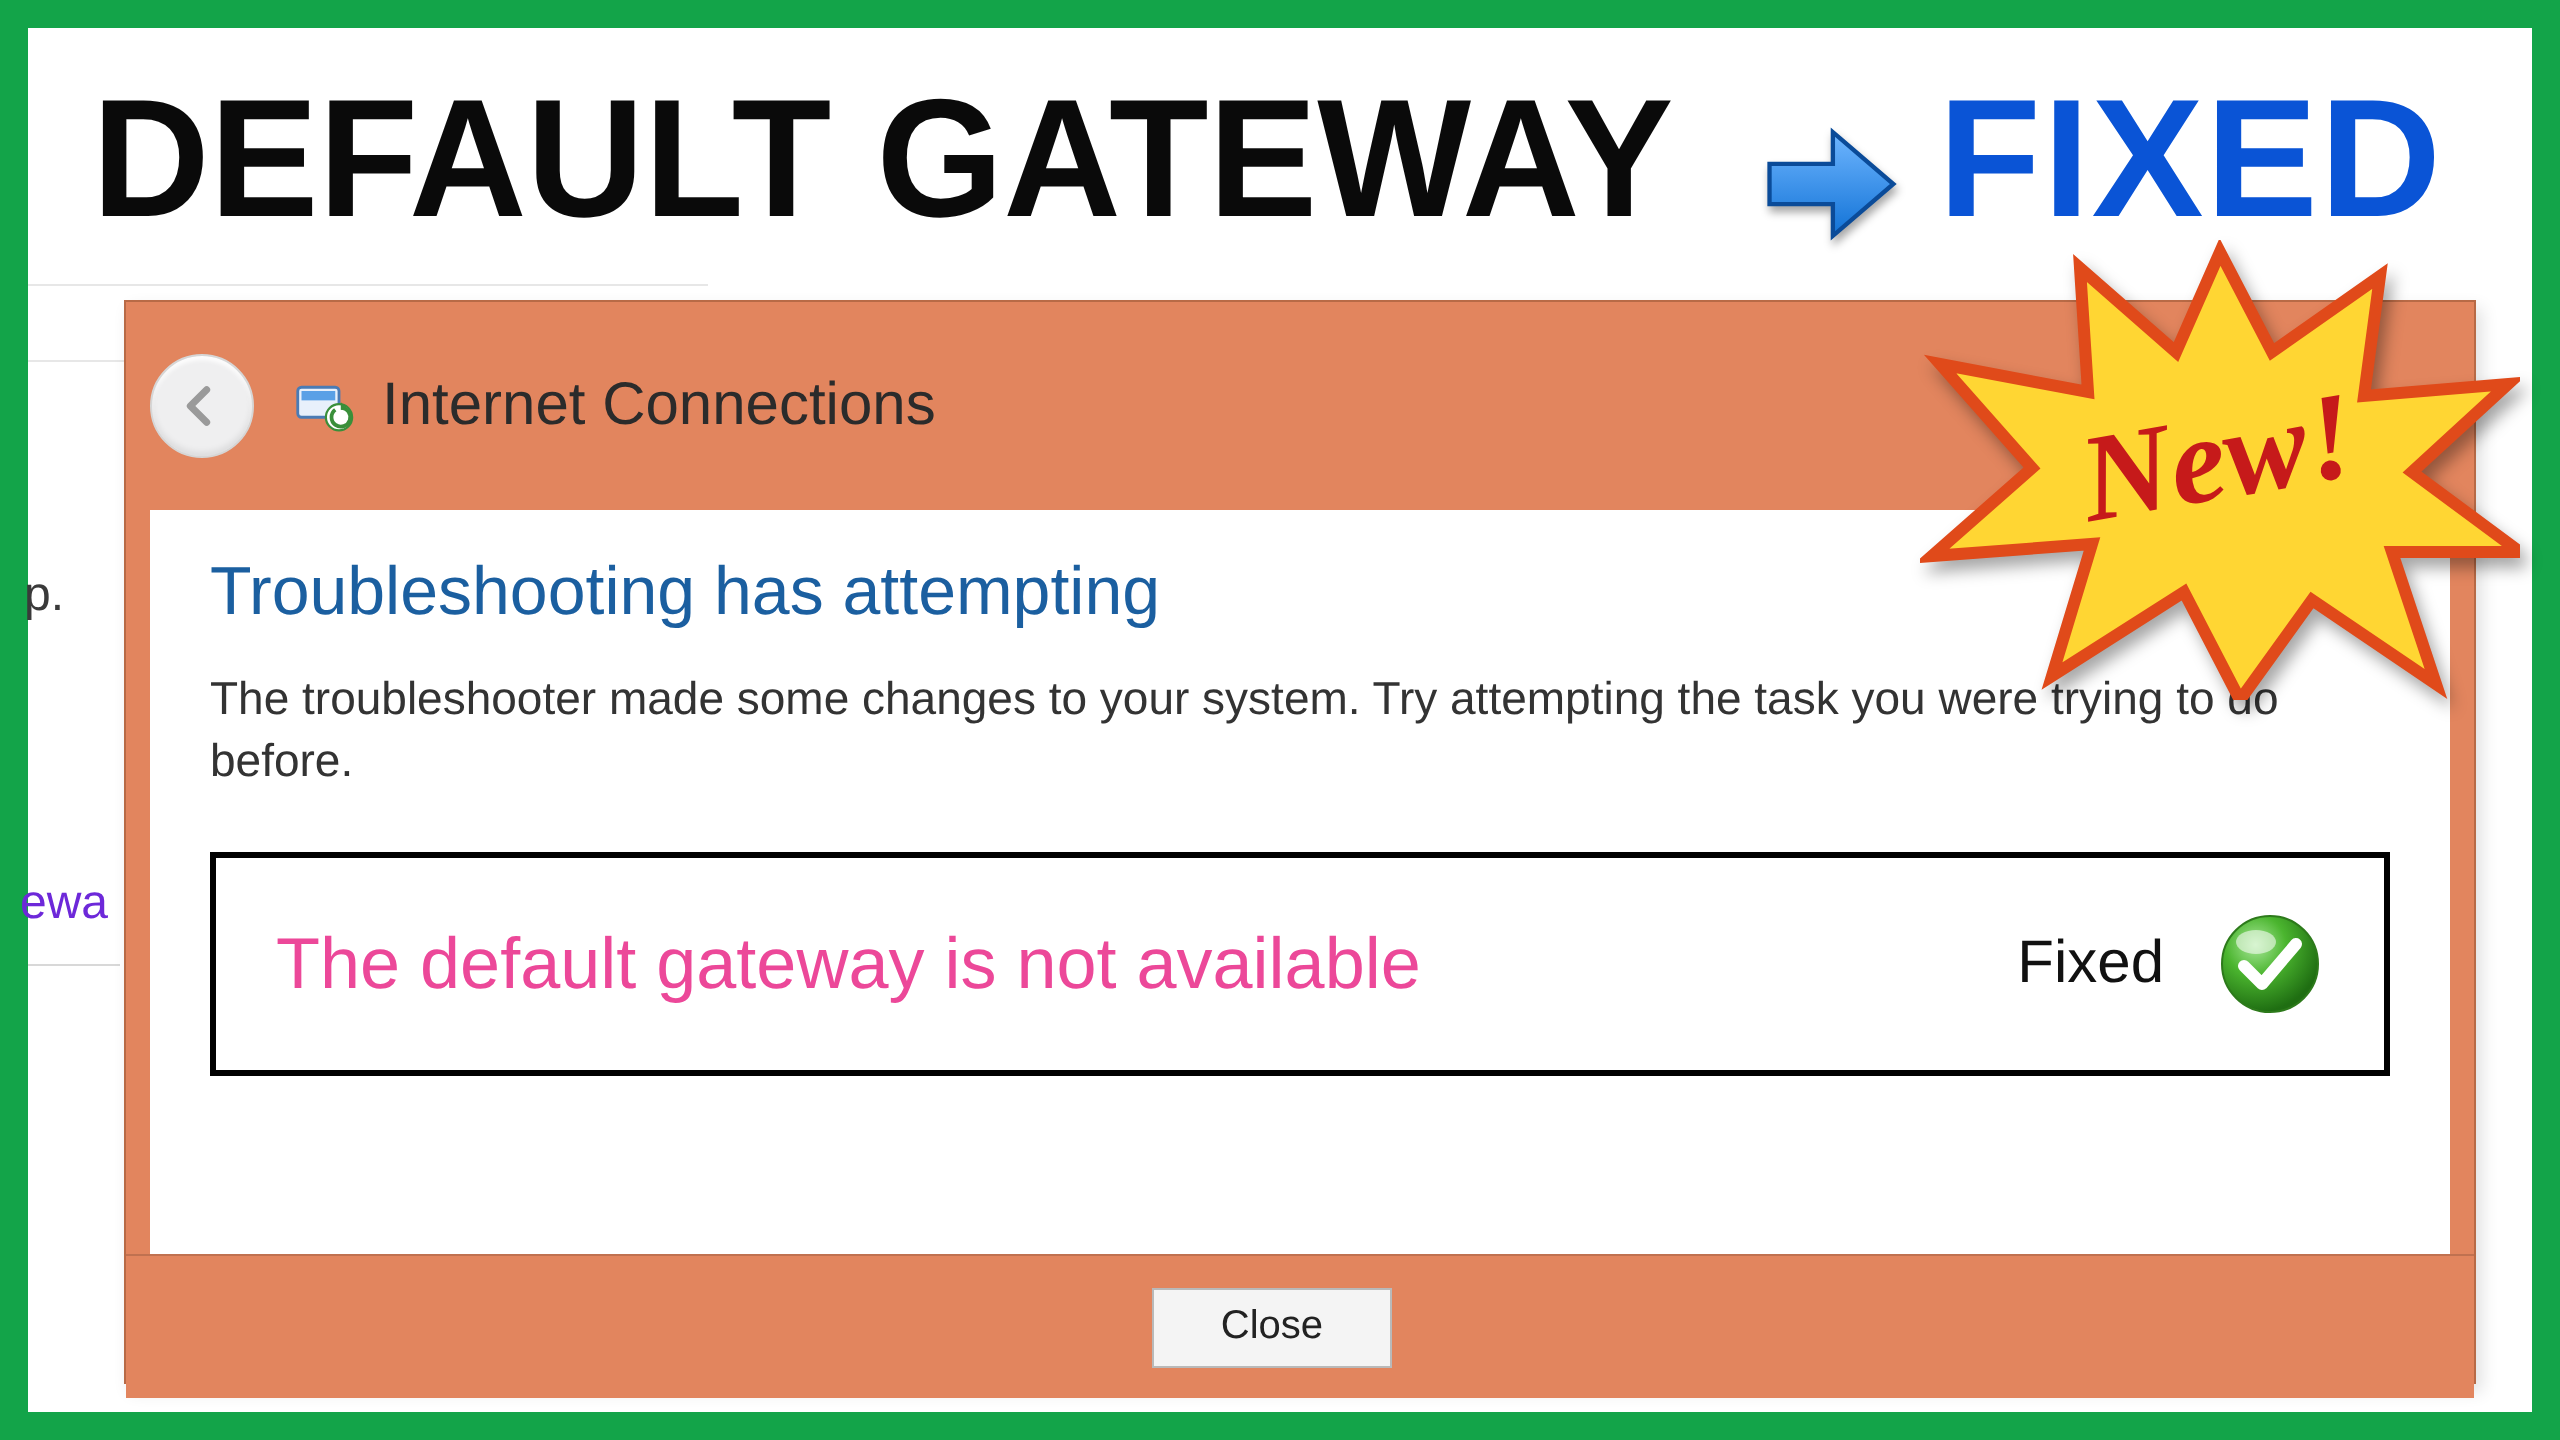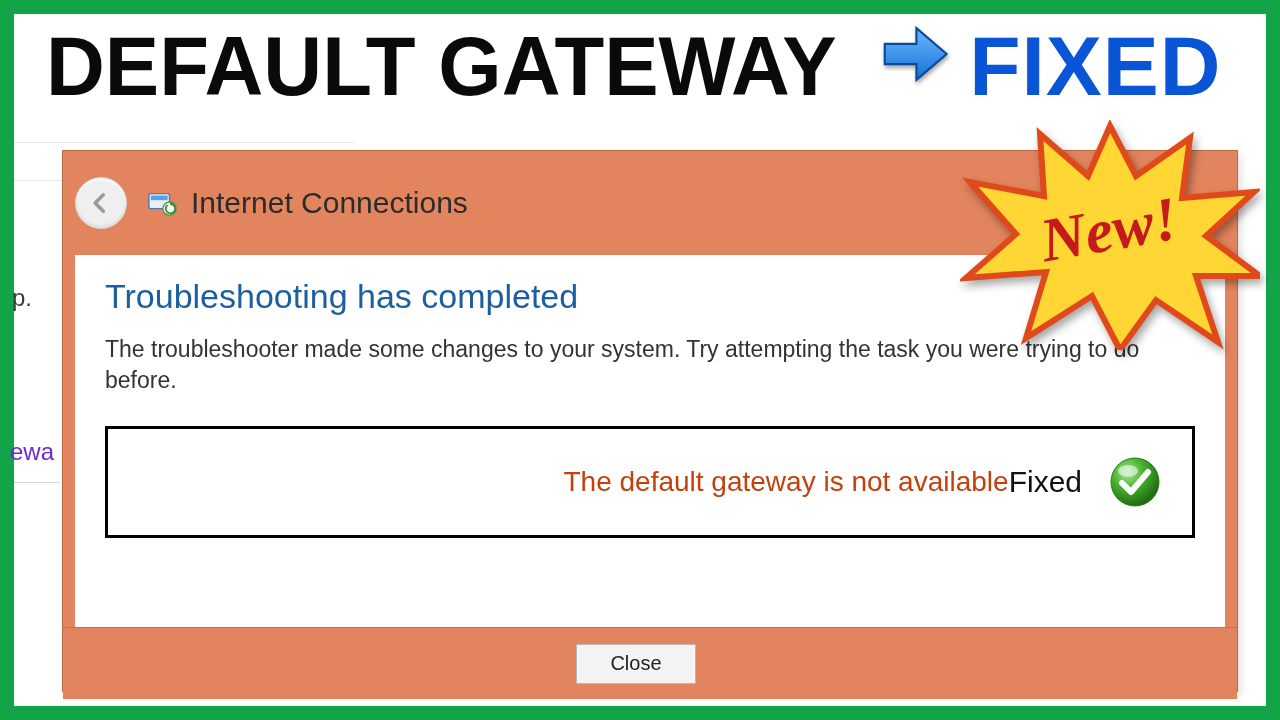--- a/index.html
+++ b/index.html
@@ -9,21 +9,21 @@
     border: 14px solid #13a449;
     background: #ffffff;
     position: relative;
   }
   
   .banner {
     position: absolute;
     top: 4px; left: 32px; right: 20px;
     height: 110px;
     display: flex;
-    align-items: flex-start;
+    align-items: flex-end;
     gap: 18px;
     white-space: nowrap;
   }
   .banner-left {
     font-family: "Arial Black", Arial, sans-serif;
     font-weight: 900;
     font-size: 84px;
     letter-spacing: 0px;
     color: #0a0a0a;
     transform: scaleX(0.97);
@@ -98,24 +98,23 @@
     margin-bottom: 30px;
     max-width: 1060px;
   }
   .result-box {
     border: 3px solid #000;
     padding: 26px 30px 26px 30px;
     display: flex;
     align-items: center;
   }
   .result-issue {
-    font-size: 28px;
-    color: #c2410c;
+    font-size: 36px;
+    color: #ec4899;
     flex: 1;
-    text-align: right;
   }
   .result-status {
     font-size: 30px;
     color: #111;
     margin-right: 26px;
   }
   .check-badge { width:54px; height:54px; }
   .dialog-footer {
     height: 72px;
     background: #e2855e;
@@ -195,21 +194,21 @@
           <rect x="4" y="8" width="18" height="5" fill="#5aa0e6"></rect>
           <circle cx="24" cy="22" r="7" fill="#fff" stroke="#3a8f3a" stroke-width="1.2"></circle>
           <path d="M25 17 a5 5 0 1 1 -3 1" fill="none" stroke="#3a8f3a" stroke-width="2"></path>
           <path d="M25 14 l3 3 -3 1 z" fill="#3a8f3a"></path>
         </svg>
       </span>
       <span class="dialog-title">Internet Connections</span>
     </div>
 
     <div class="dialog-body">
-      <div class="headline">Troubleshooting has completed</div>
+      <div class="headline">Troubleshooting has attempting</div>
       <div class="subtext">The troubleshooter made some changes to your system. Try attempting the task you were trying to do before.</div>
       <div class="result-box">
         <span class="result-issue">The default gateway is not available</span>
         <span class="result-status">Fixed</span>
         <span class="check-badge">
           <svg width="54" height="54" viewBox="0 0 54 54">
             <defs>
               <radialGradient id="gball" cx="35%" cy="30%" r="70%">
                 <stop offset="0" stop-color="#a9e89a"></stop>
                 <stop offset="45%" stop-color="#4bb52f"></stop>

